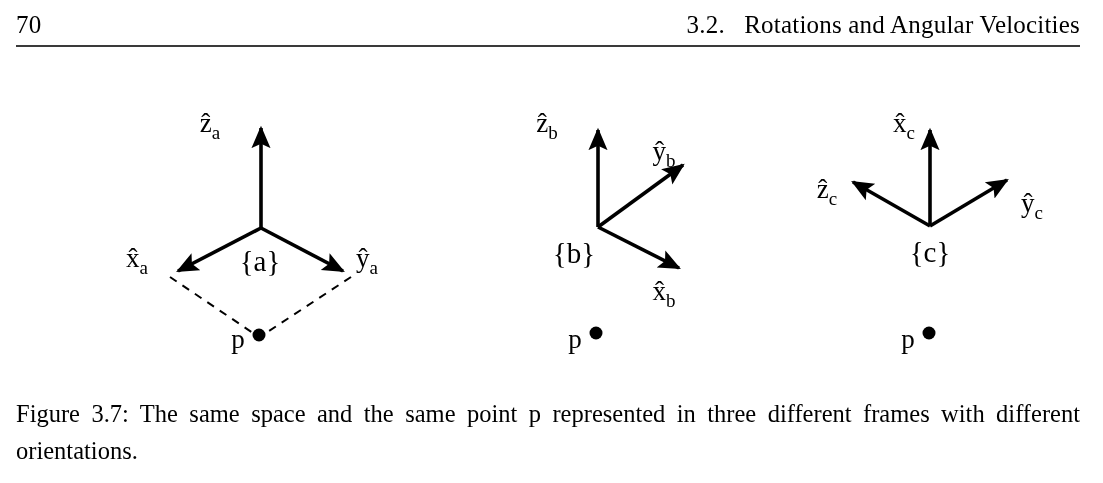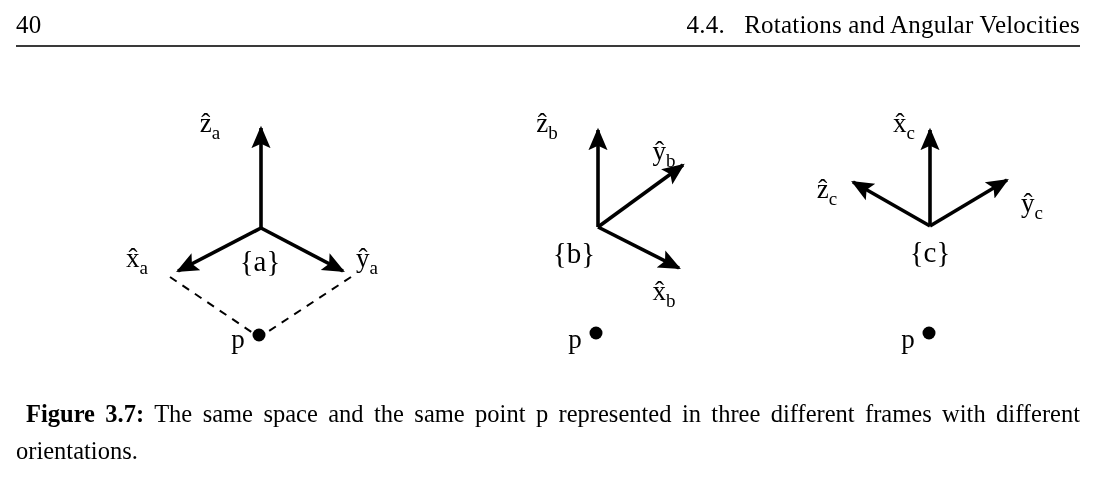--- a/index.html
+++ b/index.html
@@ -65,39 +65,38 @@
     position: absolute;
     left: 16px;
     top: 395px;
     width: 1064px;
     font-size: 24.5px;
     line-height: 37px;
     text-align: justify;
     text-justify: inter-word;
   }
   #caption .caption-label {
-    font-weight: bold;
-    margin-left: 10px;
+    font-weight: normal;
   }
   #caption .caption-text {
     font-weight: normal;
   }
 
   
   .axis-label, .frame-label, .point-label {
     font-family: "Liberation Serif", "DejaVu Serif", serif;
     fill: #000000;
   }
 </style>
 </head>
 <body>
 
 <div id="page-header">
-  <span class="folio">40</span>
-  <span class="running-title">4.4.   Rotations and Angular Velocities</span>
+  <span class="folio">70</span>
+  <span class="running-title">3.2.   Rotations and Angular Velocities</span>
 </div>
 <div id="header-rule"></div>
 
 <div id="figure">
   <svg width="1103" height="320" viewBox="0 0 1103 320" xmlns="http://www.w3.org/2000/svg">
     <defs>
       <marker id="arrowhead" markerWidth="7" markerHeight="7" refX="5.6" refY="3" orient="auto" markerUnits="strokeWidth">
         <path d="M0,0.35 L6.2,3 L0,5.65 L1.25,3 Z" fill="#000000"></path>
       </marker>
     </defs>

